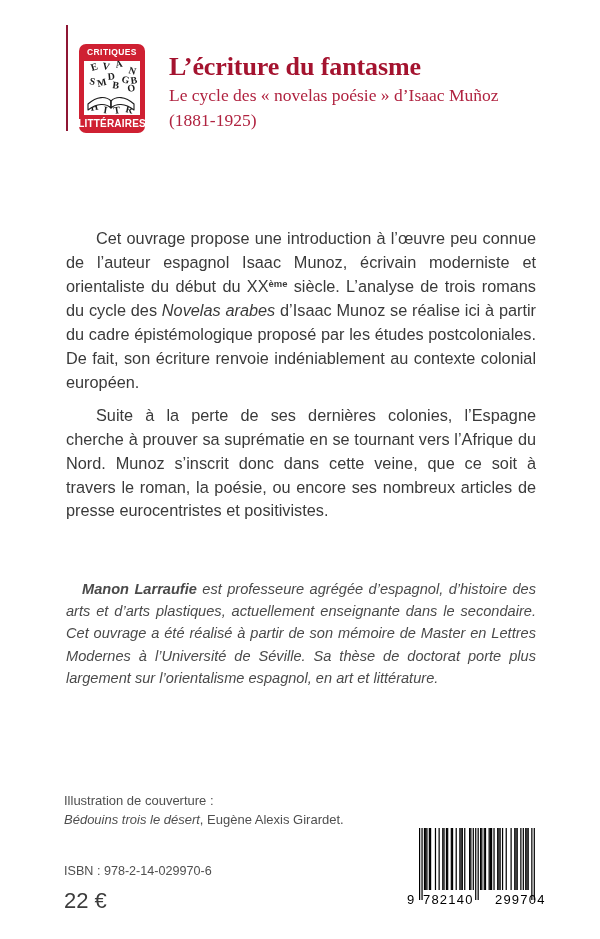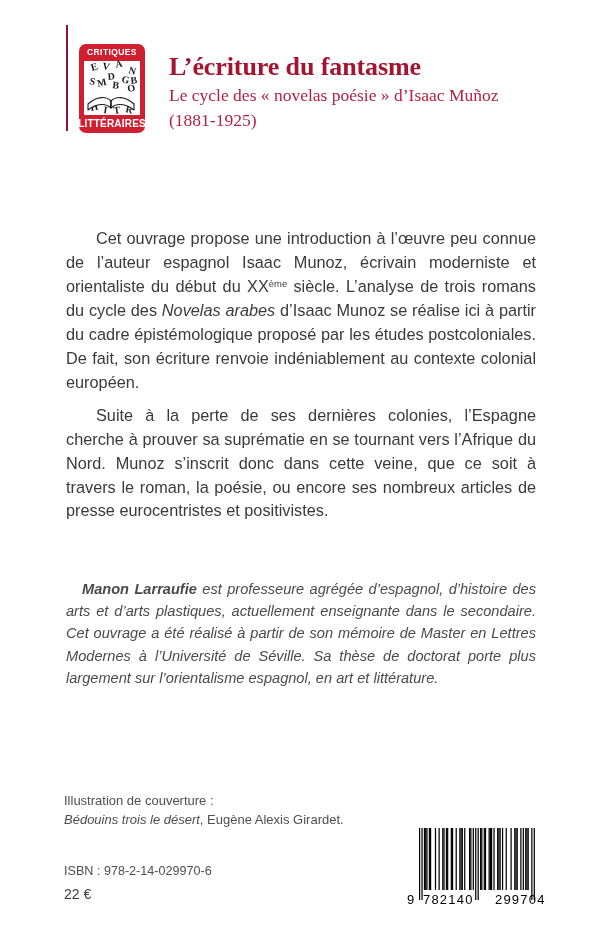--- a/index.html
+++ b/index.html
@@ -102,20 +102,21 @@
   #blurb p {
     margin: 0 0 9px 0;
     text-indent: 30px;
   }
   #blurb p:last-child { margin-bottom: 0; }
   .it { font-style: italic; }
   sup.ordinal {
     font-size: 0.58em;
     vertical-align: 0.55em;
     line-height: 0;
+    font-weight: bold;
   }
 
   
   #author-bio {
     position: absolute;
     left: 66px;
     top: 578px;
     width: 470px;
     color: #4a4a4a;
     font-size: 14.6px;
@@ -138,21 +139,21 @@
   #credit-artwork { font-style: italic; }
   #isbn-block {
     position: absolute;
     left: 64px;
     top: 862px;
     color: #4f4f4f;
     font-size: 12.6px;
     line-height: 1.5;
   }
   #price {
-    font-size: 14px;
+    font-size: 22px;
     color: #3c3c3c;
     margin-top: 3px;
   }
 
   
   #barcode {
     position: absolute;
     left: 405px;
     top: 824px;
     width: 150px;

